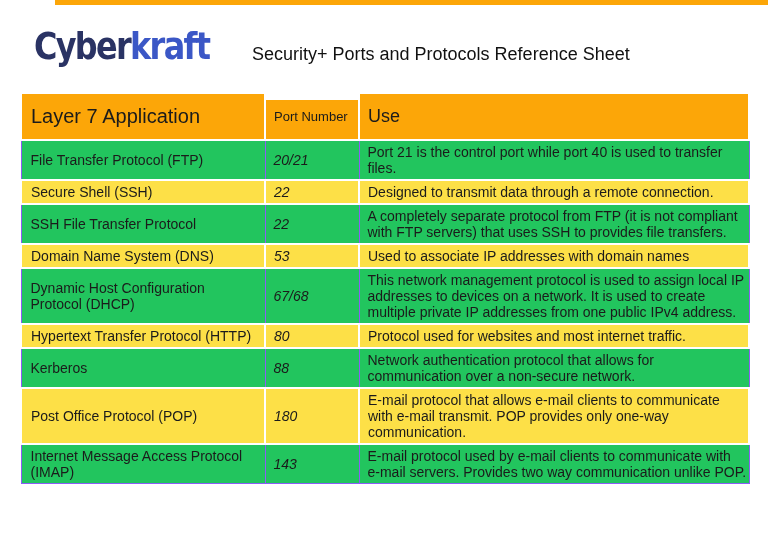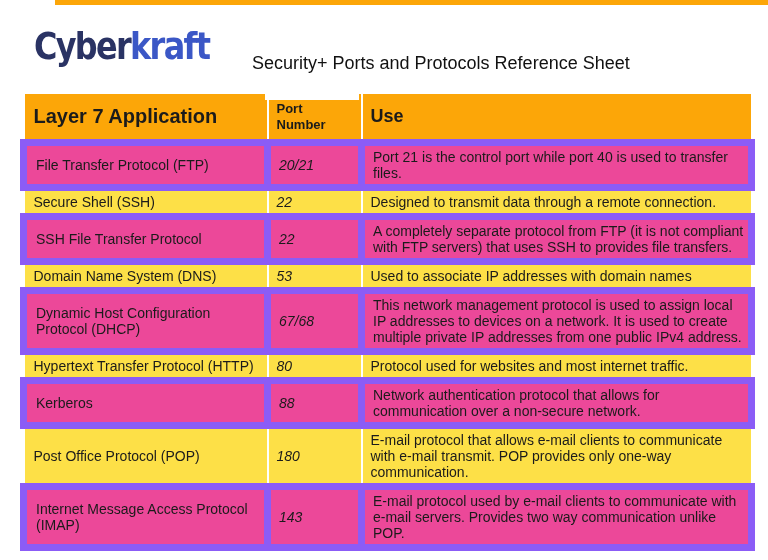--- a/index.html
+++ b/index.html
@@ -21,54 +21,54 @@
     font-weight:bold;
     font-size:38px;
     letter-spacing:-2px;
     transform:scaleX(.84);
     transform-origin:left center;
     white-space:nowrap;
   }
   .brand .p1{color:#2A3364;}
   .brand .p2{color:#3B57C6;}
   .doc-title{
-    position:absolute;left:252px;top:53px;
+    position:absolute;left:252px;top:44px;
     font-size:18px;
     color:#111111;
     white-space:nowrap;
   }
   .sheet-table{
     position:absolute;left:20px;top:94px;
     width:728px;
     border-collapse:collapse;
     table-layout:fixed;
   }
   .sheet-table col.c1{width:244px;}
   .sheet-table col.c2{width:94px;}
   .sheet-table col.c3{width:390px;}
   .sheet-table th{
     background:#FCA608;
-    font-weight:bold;
+    font-weight:normal;
     text-align:left;
     vertical-align:middle;
     border:2px solid #ffffff;
     border-top:none;
     padding:2px 8px;
     height:41px;
   }
   .sheet-table th.h-app{font-size:20px;padding-left:9px;}
   .sheet-table th.h-port{font-size:13px;line-height:1.2;}
   .sheet-table th.h-use{font-size:18px;}
   .sheet-table td{
     font-size:14px;
     line-height:16px;
     vertical-align:middle;
     padding:3px 2px 3px 8px;
-    border:7px solid #8b5cf6;
-    background:#ec4899;
+    border:1px solid #8b5cf6;
+    background:#22c55e;
     word-wrap:break-word;
   }
   .sheet-table td.app-col{padding-left:9px;padding-right:6px;}
   .sheet-table td.port-col{padding-right:4px;font-style:italic;}
   .sheet-table tr.hl td{
     background:#fde047;
     border:2px solid #ffffff;
   }
   .port-gap{
     position:absolute;left:265px;top:94px;width:94px;height:6px;

